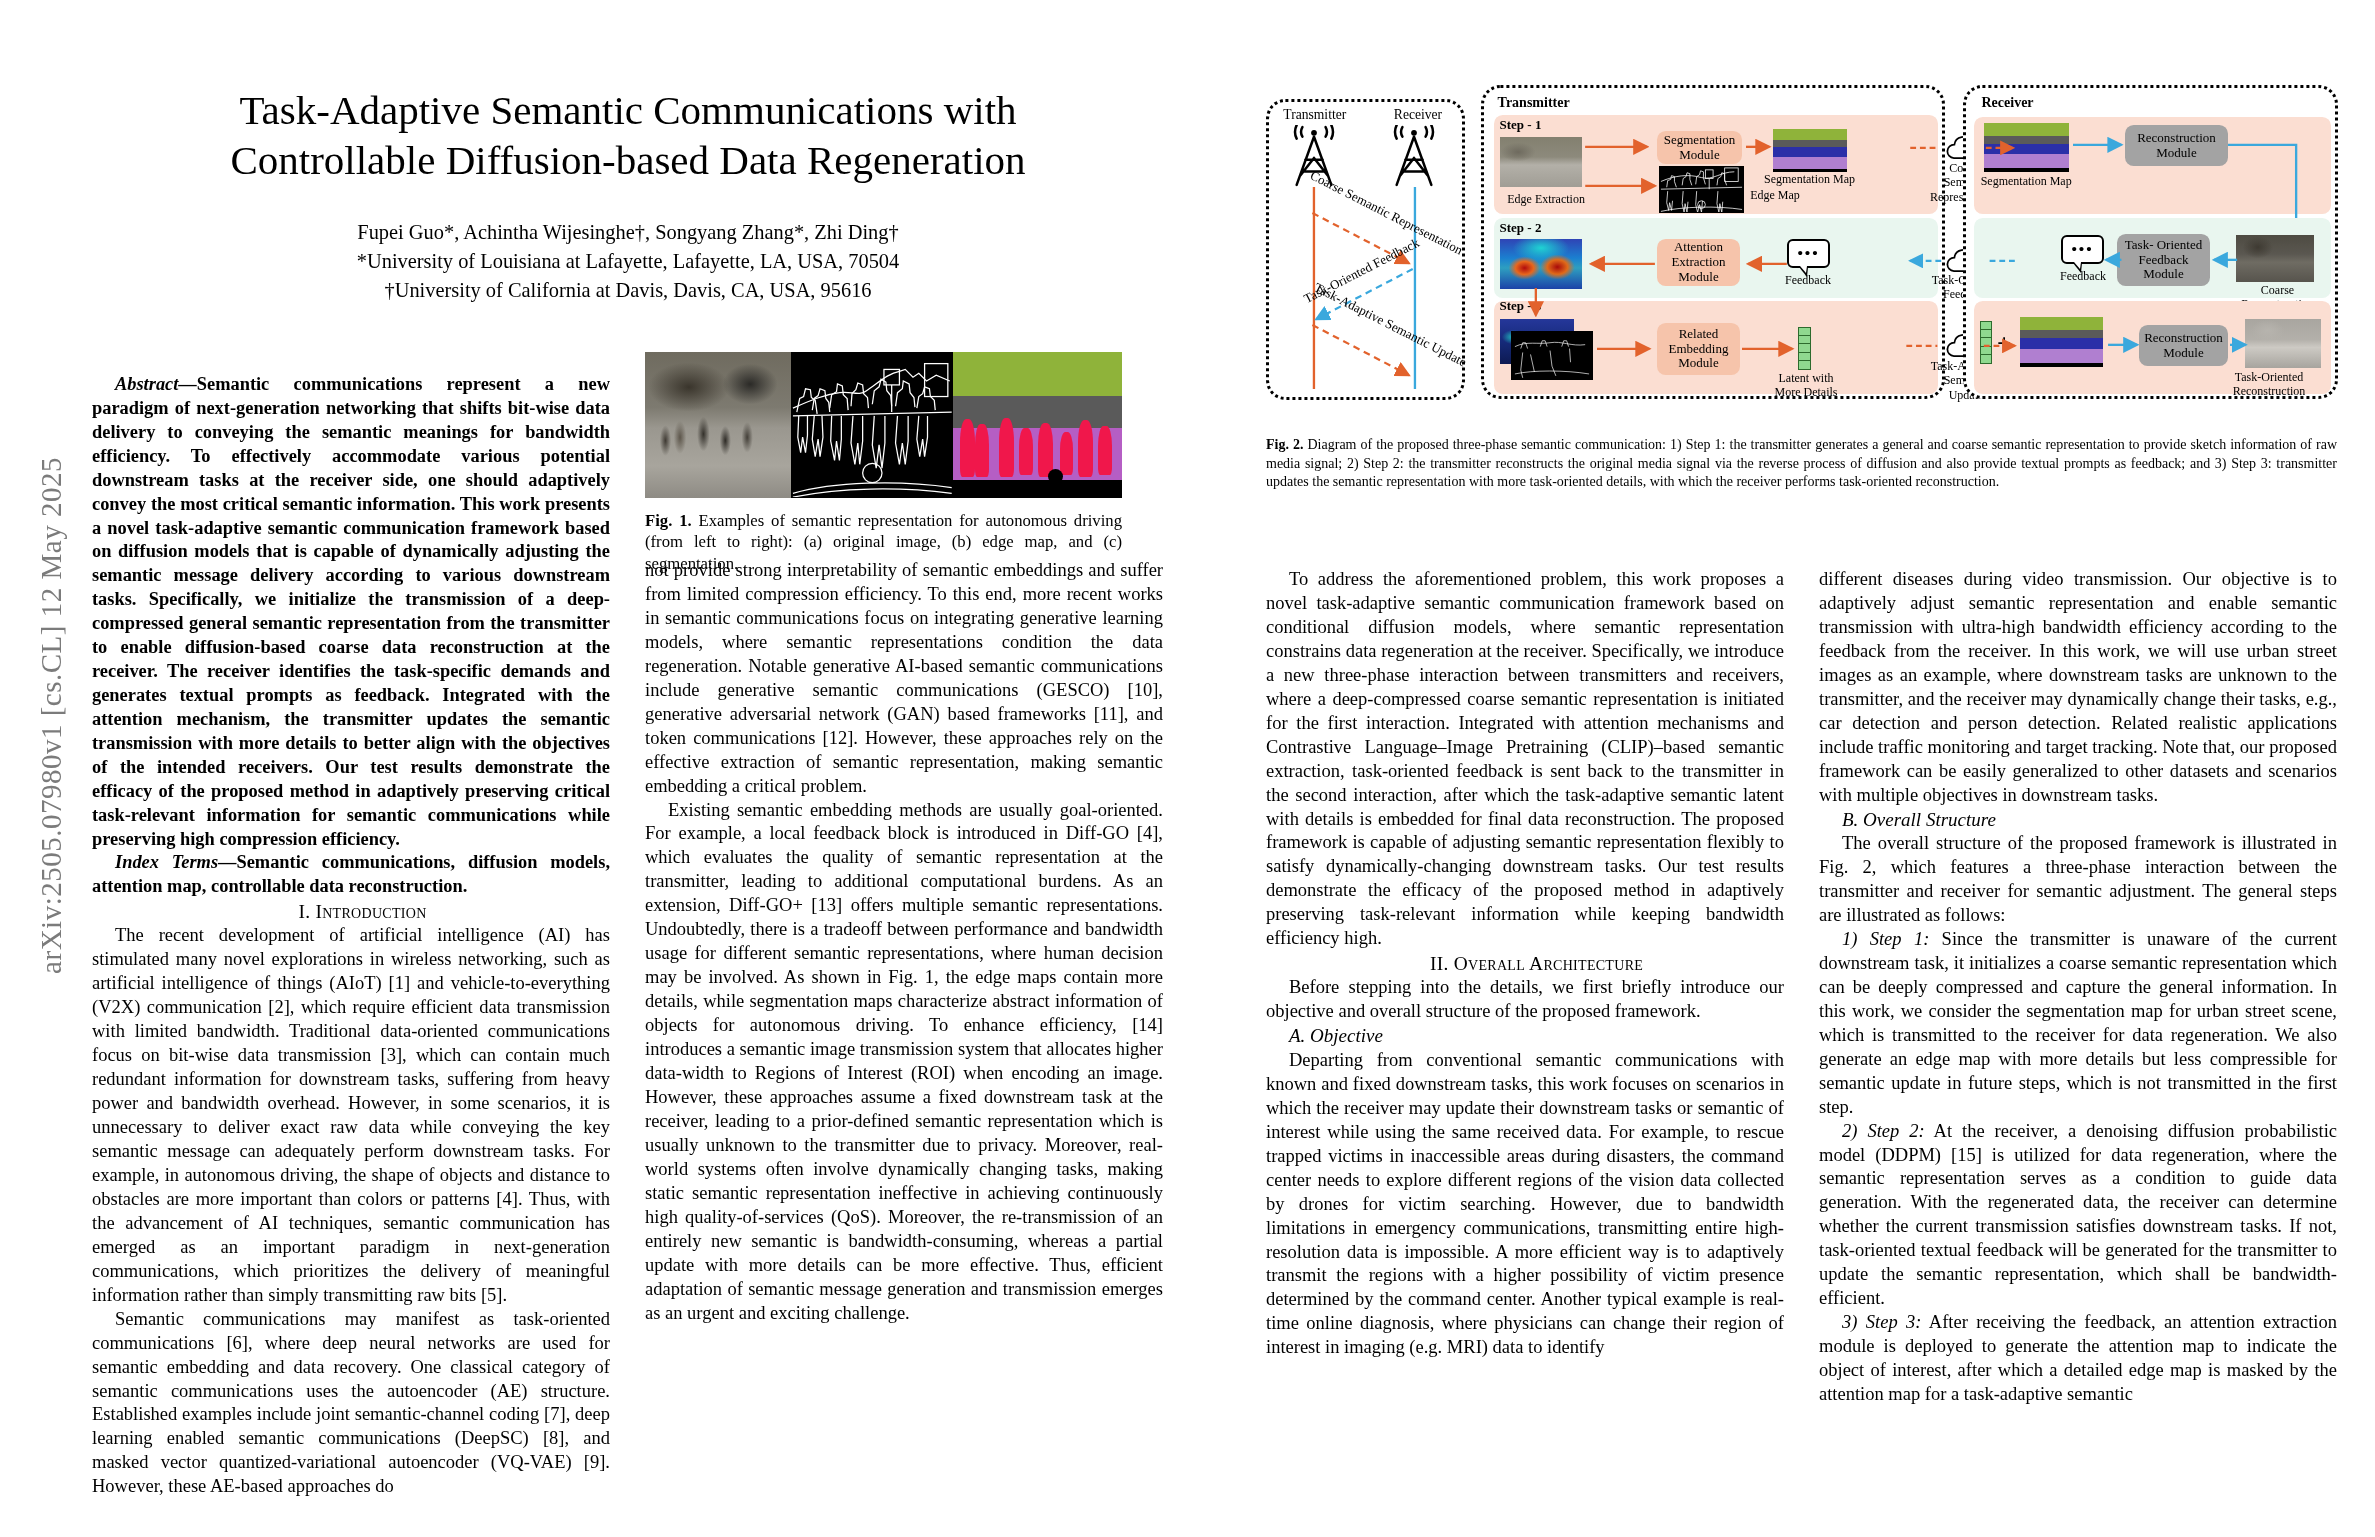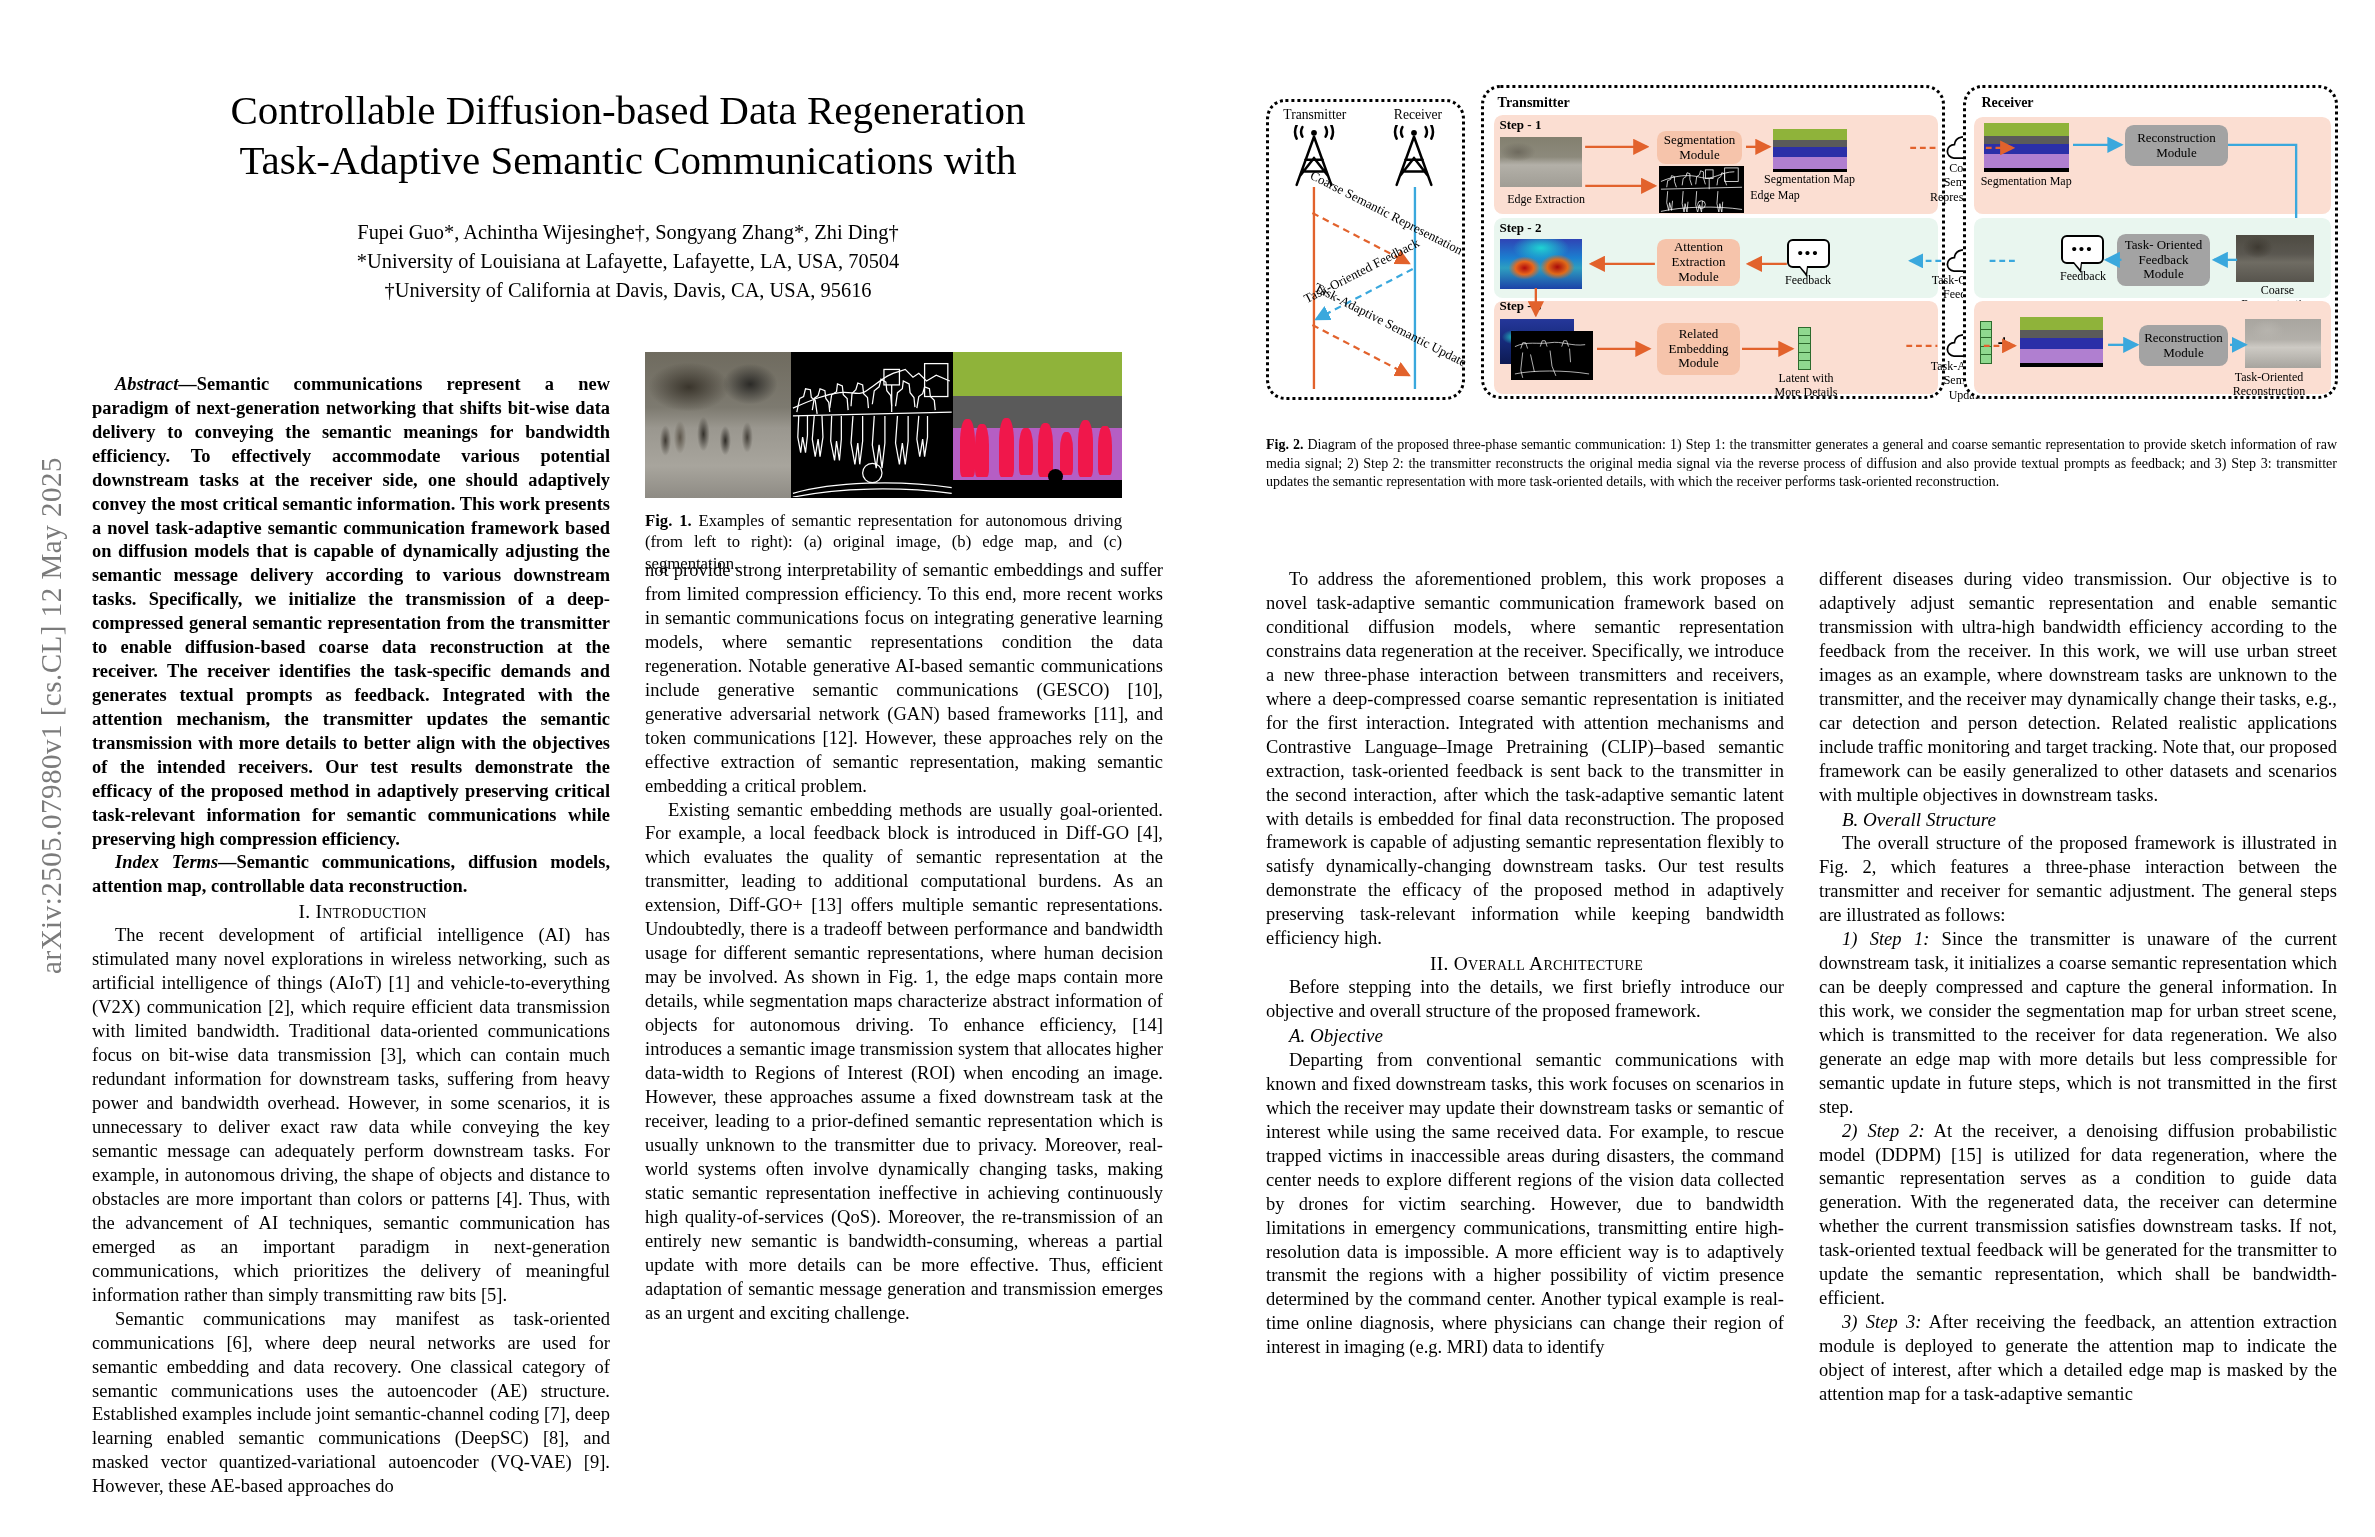--- a/index.html
+++ b/index.html
@@ -316,22 +316,22 @@
 </style>
 </head>
 <body>
 
 <div id="arxiv-stamp">arXiv:2505.07980v1  [cs.CL]  12 May 2025</div>
 
 <div id="page">
 
   <div id="titleblock">
     <h1 id="paper-title">
+      <span class="ln">Task-Adaptive Semantic Communications with</span>
       <span class="ln">Controllable Diffusion-based Data Regeneration</span>
-      <span class="ln">Task-Adaptive Semantic Communications with</span>
     </h1>
     <p class="authors">Fupei Guo*, Achintha Wijesinghe†, Songyang Zhang*, Zhi Ding†</p>
     <p class="affil">*University of Louisiana at Lafayette, Lafayette, LA, USA, 70504</p>
     <p class="affil">†University of California at Davis, Davis, CA, USA, 95616</p>
   </div>
 
   <div class="col" id="col1">
     <p class="abstract"><span class="lead">Abstract</span><span>—Semantic communications represent a new paradigm of next-generation networking that shifts bit-wise data delivery to conveying the semantic meanings for bandwidth efficiency. To effectively accommodate various potential downstream tasks at the receiver side, one should adaptively convey the most critical semantic information. This work presents a novel task-adaptive semantic communication framework based on diffusion models that is capable of dynamically adjusting the semantic message delivery according to various downstream tasks. Specifically, we initialize the transmission of a deep-compressed general semantic representation from the transmitter to enable diffusion-based coarse data reconstruction at the receiver. The receiver identifies the task-specific demands and generates textual prompts as feedback. Integrated with the attention mechanism, the transmitter updates the semantic transmission with more details to better align with the objectives of the intended receivers. Our test results demonstrate the efficacy of the proposed method in adaptively preserving critical task-relevant information for semantic communications while preserving high compression efficiency.</span></p>
     <p class="abstract"><span class="lead">Index Terms</span><span>—Semantic communications, diffusion models, attention map, controllable data reconstruction.</span></p>
 

